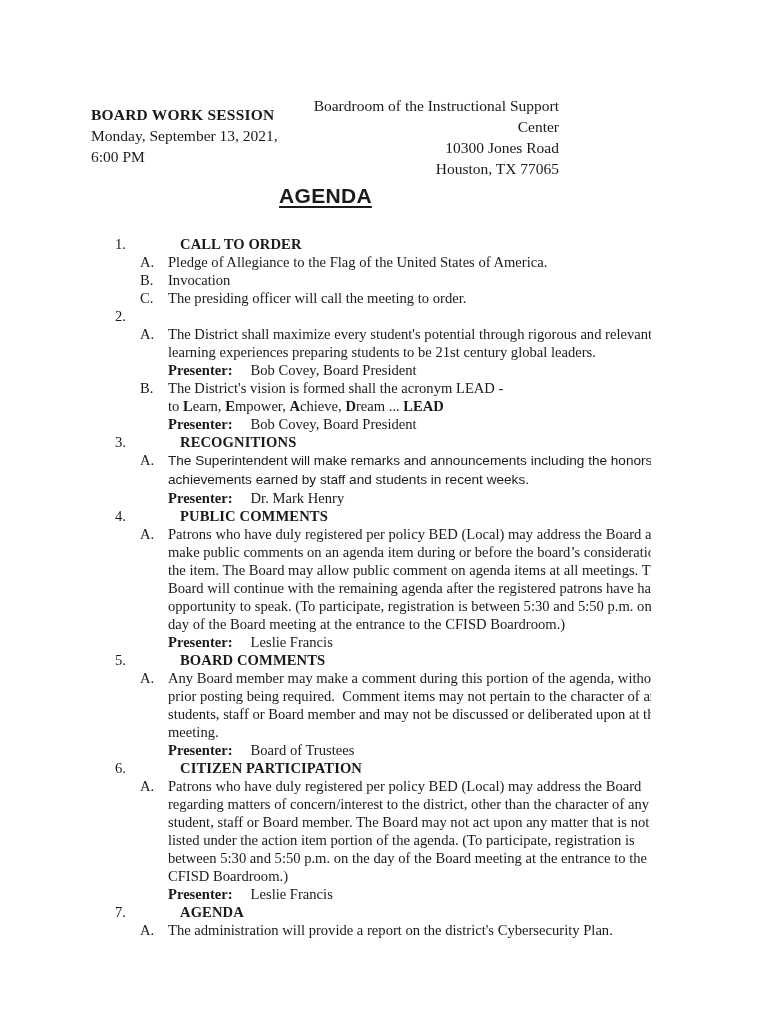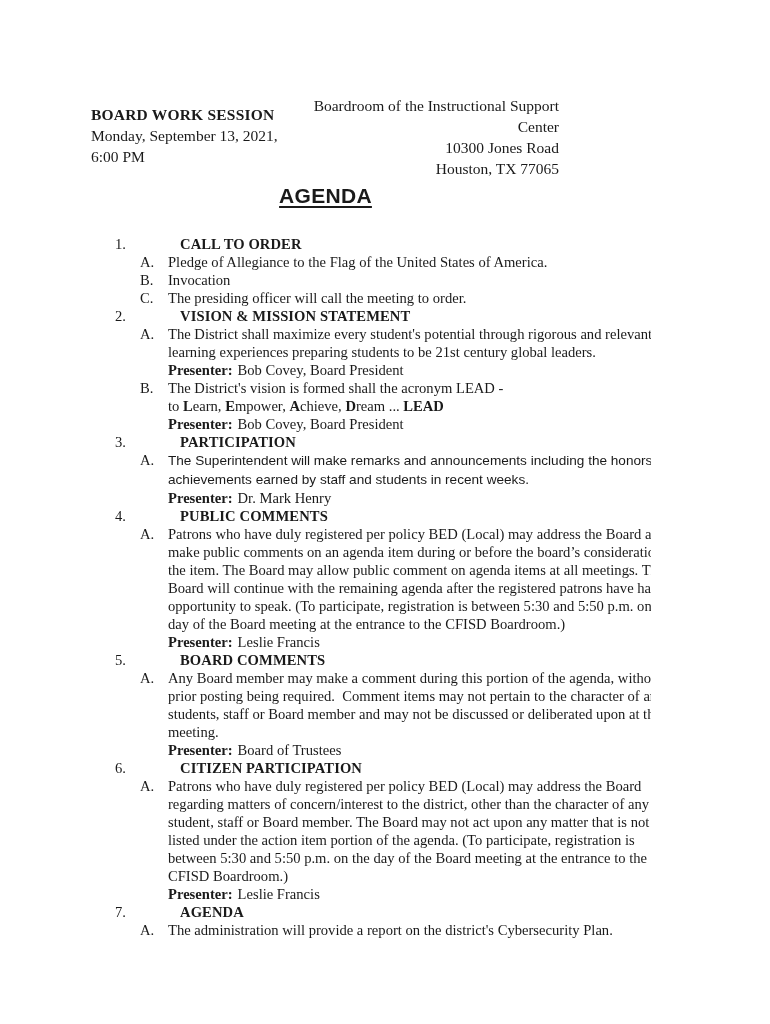--- a/index.html
+++ b/index.html
@@ -51,21 +51,21 @@
     line-height: 18px;
   }
   .section-head { display: flex; }
   .section-head .num { width: 25px; flex: none; }
   .section-head .stitle { font-weight: bold; letter-spacing: 0.1px; margin-left: 40px; }
 
   .item { display: flex; padding-left: 25px; }
   .item .letter { width: 28px; flex: none; }
   .item .itext { flex: 1; min-width: 0; }
 
-  .presenter .plabel { font-weight: bold; margin-right: 5px; }
+  .presenter .plabel { font-weight: bold; margin-right: 18px; }
   .b { font-weight: bold; }
   .sans {
     font-family: "Liberation Sans", sans-serif;
     font-size: 13.6px;
   }
 </style>
 </head>
 <body>
 
 <div class="page">
@@ -101,42 +101,41 @@
       </div>
       <div class="item">
         <span class="letter" data-bind="sections.0.items.2.letter">C.</span>
         <div class="itext"><span class="para" data-bind="sections.0.items.2.text">The presiding officer will call the meeting to order.</span></div>
       </div>
     </div>
 
     <div class="section">
       <div class="section-head">
         <span class="num" data-bind="sections.1.number">2.</span>
-          <span class="stitle" data-bind="sections.1.title">VISION &amp; MISSION STATEMENT</span>
       </div>
       <div class="item">
         <span class="letter" data-bind="sections.1.items.0.letter">A.</span>
         <div class="itext"><span class="para" data-bind="sections.1.items.0.text">The District shall maximize every student's potential through rigorous and relevant learning experiences preparing students to be 21st century global leaders.</span>
           <div class="presenter"><span class="plabel" data-bind="labels.presenter">Presenter:</span><span class="pname" data-bind="sections.1.items.0.presenter">Bob Covey, Board President</span></div>
         </div>
       </div>
       <div class="item">
         <span class="letter" data-bind="sections.1.items.1.letter">B.</span>
         <div class="itext">
           <div data-bind="sections.1.items.1.text">The District's vision is formed shall the acronym LEAD -</div>
           <div><span>to </span><span class="b">L</span><span>earn, </span><span class="b">E</span><span>mpower, </span><span class="b">A</span><span>chieve, </span><span class="b">D</span><span>ream ... </span><span class="b">LEAD</span></div>
           <div class="presenter"><span class="plabel" data-bind="labels.presenter">Presenter:</span><span class="pname" data-bind="sections.1.items.1.presenter">Bob Covey, Board President</span></div>
         </div>
       </div>
     </div>
 
     <div class="section">
       <div class="section-head">
         <span class="num" data-bind="sections.2.number">3.</span>
-          <span class="stitle" data-bind="sections.2.title">PARTICIPATION</span>
+          <span class="stitle" data-bind="sections.2.title">RECOGNITIONS</span>
       </div>
       <div class="item">
         <span class="letter" data-bind="sections.2.items.0.letter">A.</span>
         <div class="itext"><span class="para sans" data-bind="sections.2.items.0.text">The Superintendent will make remarks and announcements including the honors and achievements earned by staff and students in recent weeks.</span>
           <div class="presenter"><span class="plabel" data-bind="labels.presenter">Presenter:</span><span class="pname" data-bind="sections.2.items.0.presenter">Dr. Mark Henry</span></div>
         </div>
       </div>
     </div>
 
     <div class="section">

